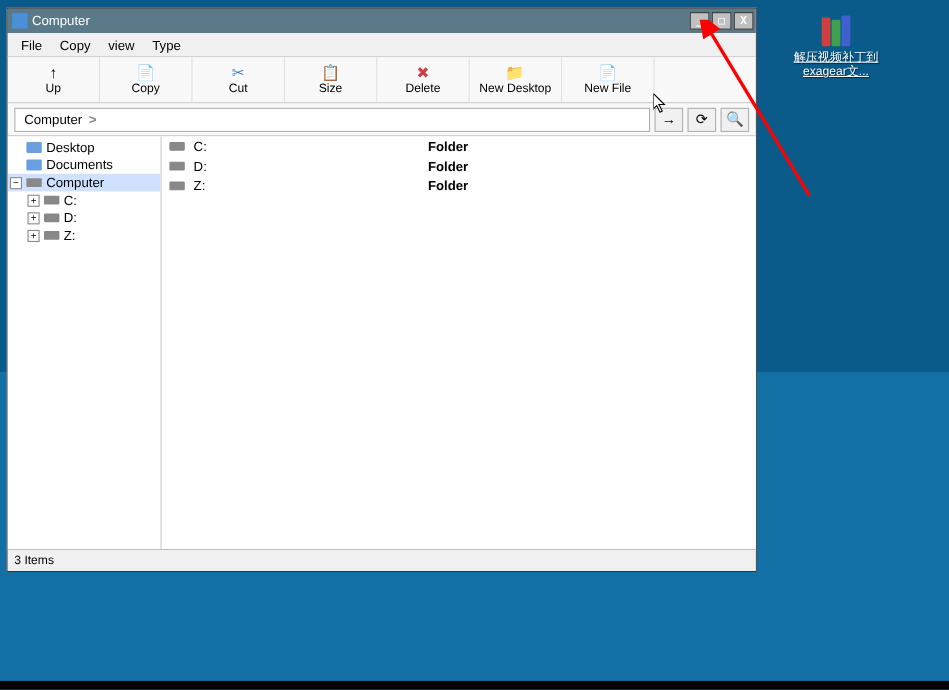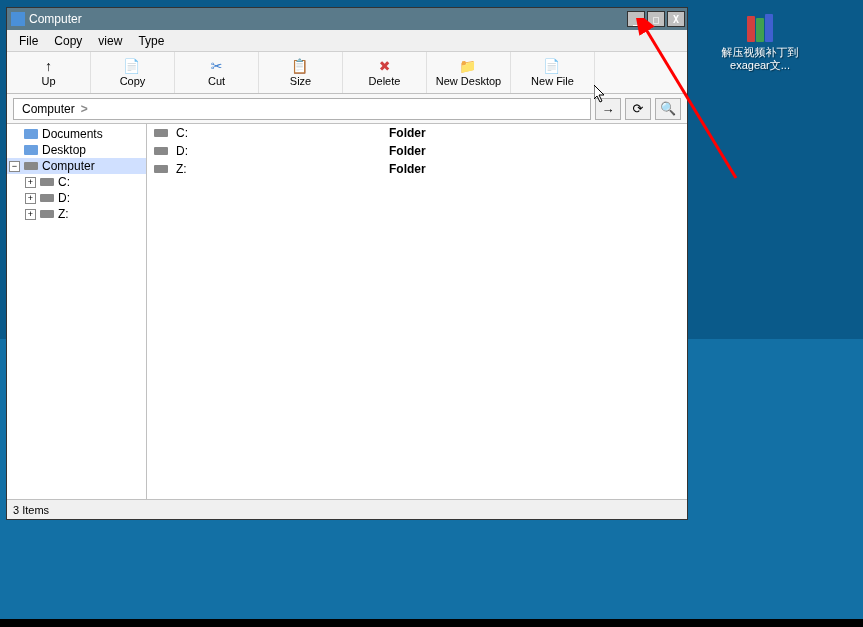--- a/index.html
+++ b/index.html
@@ -53,21 +53,21 @@
     .cell-type { width: 138px; font-weight: bold; }
     
     .statusbar { height: 20px; background: #f0f0f0; border-top: 1px solid #c0c0c0; font-size: 11px; padding: 2px 6px; display: flex; align-items: center; }
     
     .desktop-icon { position: absolute; top: 10px; left: 720px; width: 80px; text-align: center; cursor: pointer; }
     .di-icon { width: 40px; height: 32px; margin: 0 auto 4px; display: flex; align-items: flex-end; justify-content: center; gap: 1px; }
     .book { width: 8px; height: 24px; border-radius: 1px; }
     .b1 { background: #d04040; height: 26px; }
     .b2 { background: #40a050; height: 24px; }
     .b3 { background: #4060d0; height: 28px; }
-    .di-label { color: #fff; font-size: 11px; line-height: 1.2; text-shadow: 1px 1px 1px rgba(0,0,0,0.5); }
+    .di-label { color: #fff; font-size: 11px; line-height: 1.2; text-shadow: 1px 1px 1px rgba(0,0,0,0.5); text-decoration: underline; }
     
     .arrow-annotation { position: absolute; top: 18px; left: 636px; pointer-events: none; }
     .cursor { position: absolute; top: 85px; left: 594px; pointer-events: none; font-size: 14px; }
     
     .taskbar { position: absolute; bottom: 0; left: 0; width: 863px; height: 8px; background: #000; }
   </style>
 </head>
 <body>
 
 <div class="window">
@@ -135,28 +135,28 @@
     </div>
   </div>
 
   <div class="content">
     <div class="sidebar">
       <div class="tree-item">
         <span class="tree-spacer"></span>
         <span class="tree-icon">
             <span class="folder-ico"></span>
           </span>
-        <span>Documents</span>
+        <span>Desktop</span>
       </div>
       <div class="tree-item">
         <span class="tree-spacer"></span>
         <span class="tree-icon">
             <span class="folder-ico"></span>
           </span>
-        <span>Desktop</span>
+        <span>Documents</span>
       </div>
       <div class="tree-item selected">
         <span class="tree-toggle">−</span>
         <span class="tree-icon">
             <span class="drive-ico"></span>
           </span>
         <span>Computer</span>
       </div>
       <div class="tree-item l1">
         <span class="tree-toggle">+</span>

